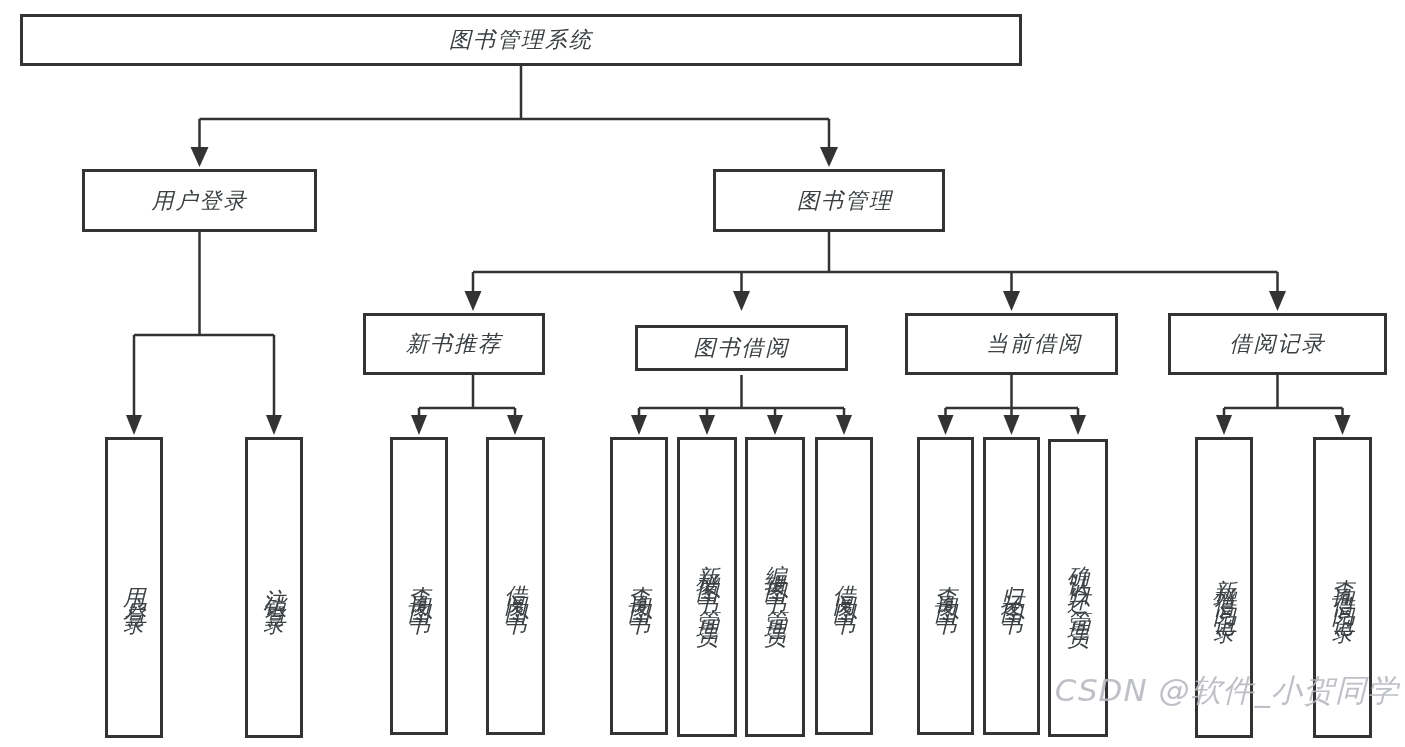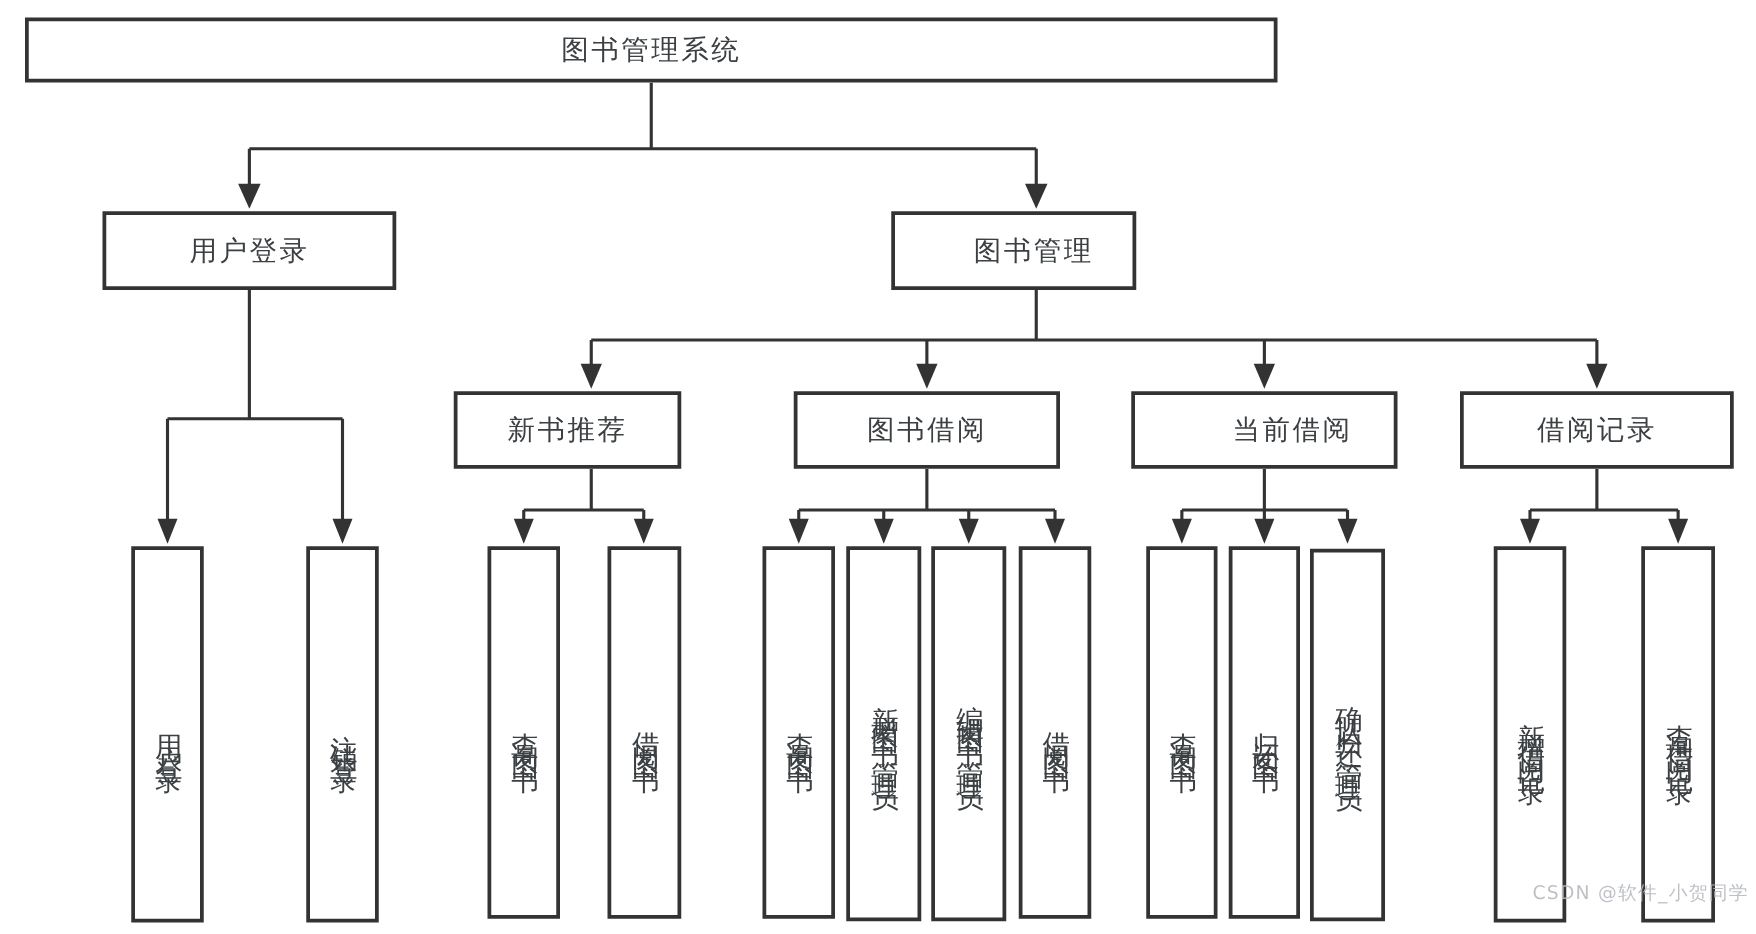--- a/index.html
+++ b/index.html
@@ -10,20 +10,21 @@
   }
   * { box-sizing: border-box; }
   html, body { margin: 0; padding: 0; background: var(--background-color); }
   .stage {
     position: relative;
     width: 1405px;
     height: 747px;
     background: var(--background-color);
     font-family: "DejaVu Sans", "Liberation Sans", sans-serif;
     overflow: hidden;
+    font-style: italic;
   }
   .connectors {
     position: absolute;
     left: 0; top: 0;
     z-index: 0;
   }
   .connectors path {
     fill: none;
     stroke: var(--line-color);
     stroke-width: 2.5;
@@ -56,22 +57,22 @@
     font-size: 22px;
     writing-mode: vertical-rl;
     letter-spacing: 9px;
     line-height: 1;
     text-align: center;
   }
   .watermark {
     position: absolute;
     z-index: 5;
     right: 6px;
-    top: 705px;
-    font-size: 15px;
+    top: 670px;
+    font-size: 31px;
     color: var(--watermark-color);
     opacity: 0.9;
     letter-spacing: 1px;
     white-space: nowrap;
   }
 </style>
 </head>
 <body>
 
 <div class="stage">
@@ -108,24 +109,24 @@
     <polygon points="1070,415 1086,415 1078,435"></polygon>
 
     <path d="M1277.5 375 V408 M1224 408 H1342.5 M1224 408 V418 M1342.5 408 V418"></path>
     <polygon points="1216,415 1232,415 1224,435"></polygon>
     <polygon points="1334.5,415 1350.5,415 1342.5,435"></polygon>
   </svg>
 
   <div class="box" style="left:20px; top:14px; width:1002px; height:52px;">图书管理系统</div>
 
   <div class="box" style="left:82px; top:169px; width:235px; height:63px;">用户登录</div>
-  <div class="box" style="left:713px; top:169px; width:196px; height:63px;padding-left:32px;">图书管理</div>
+  <div class="box" style="left:713px; top:169px; width:232px; height:63px;padding-left:32px;">图书管理</div>
 
   <div class="box" style="left:363px; top:313px; width:182px; height:62px;">新书推荐</div>
-  <div class="box" style="left:635px; top:313px; width:213px; height:62px;">图书借阅</div>
+  <div class="box" style="left:635px; top:325px; width:213px; height:46px;">图书借阅</div>
   <div class="box" style="left:905px; top:313px; width:213px; height:62px;padding-left:45px;">当前借阅</div>
   <div class="box" style="left:1168px; top:313px; width:219px; height:62px;">借阅记录</div>
 
   <div class="vbox" style="left:105px; top:437px; width:58px; height:301px;">用户登录</div>
   <div class="vbox" style="left:245px; top:437px; width:58px; height:301px;">注销登录</div>
 
   <div class="vbox" style="left:390px; top:437px; width:58px; height:298px;">查询图书</div>
   <div class="vbox" style="left:486px; top:437px; width:59px; height:298px;">借阅图书</div>
 
   <div class="vbox" style="left:610px; top:437px; width:58px; height:298px;">查询图书</div>

